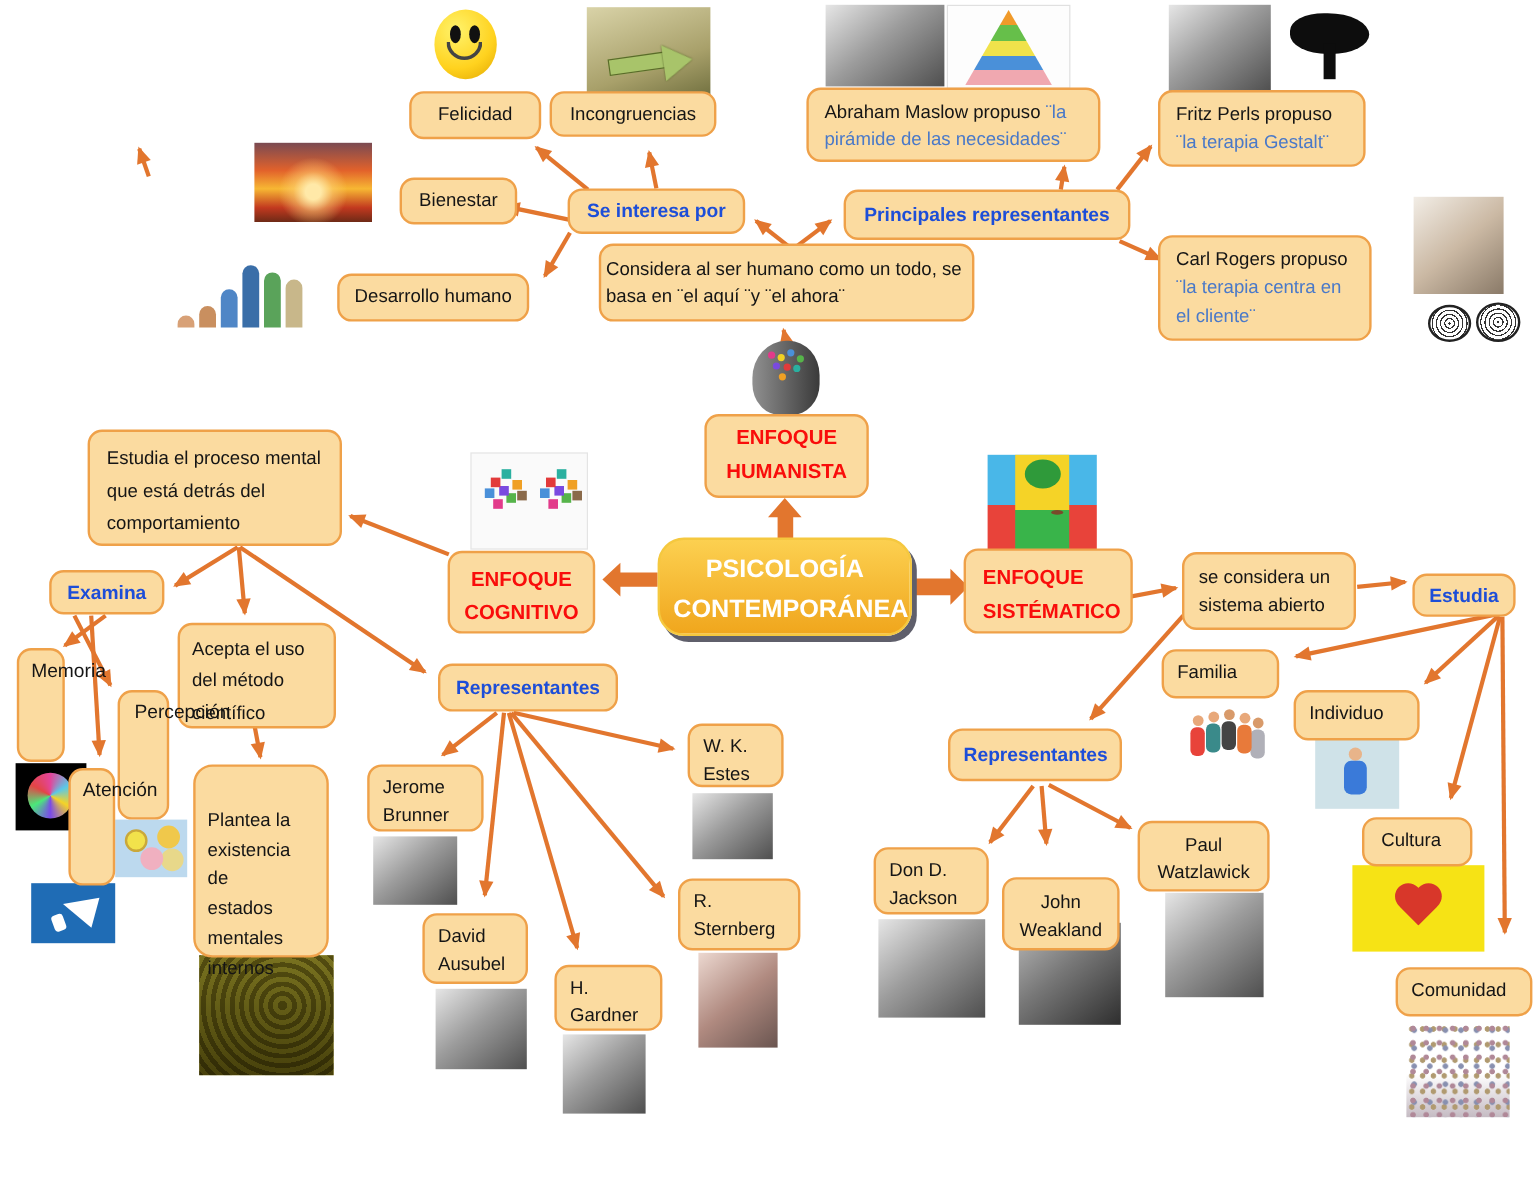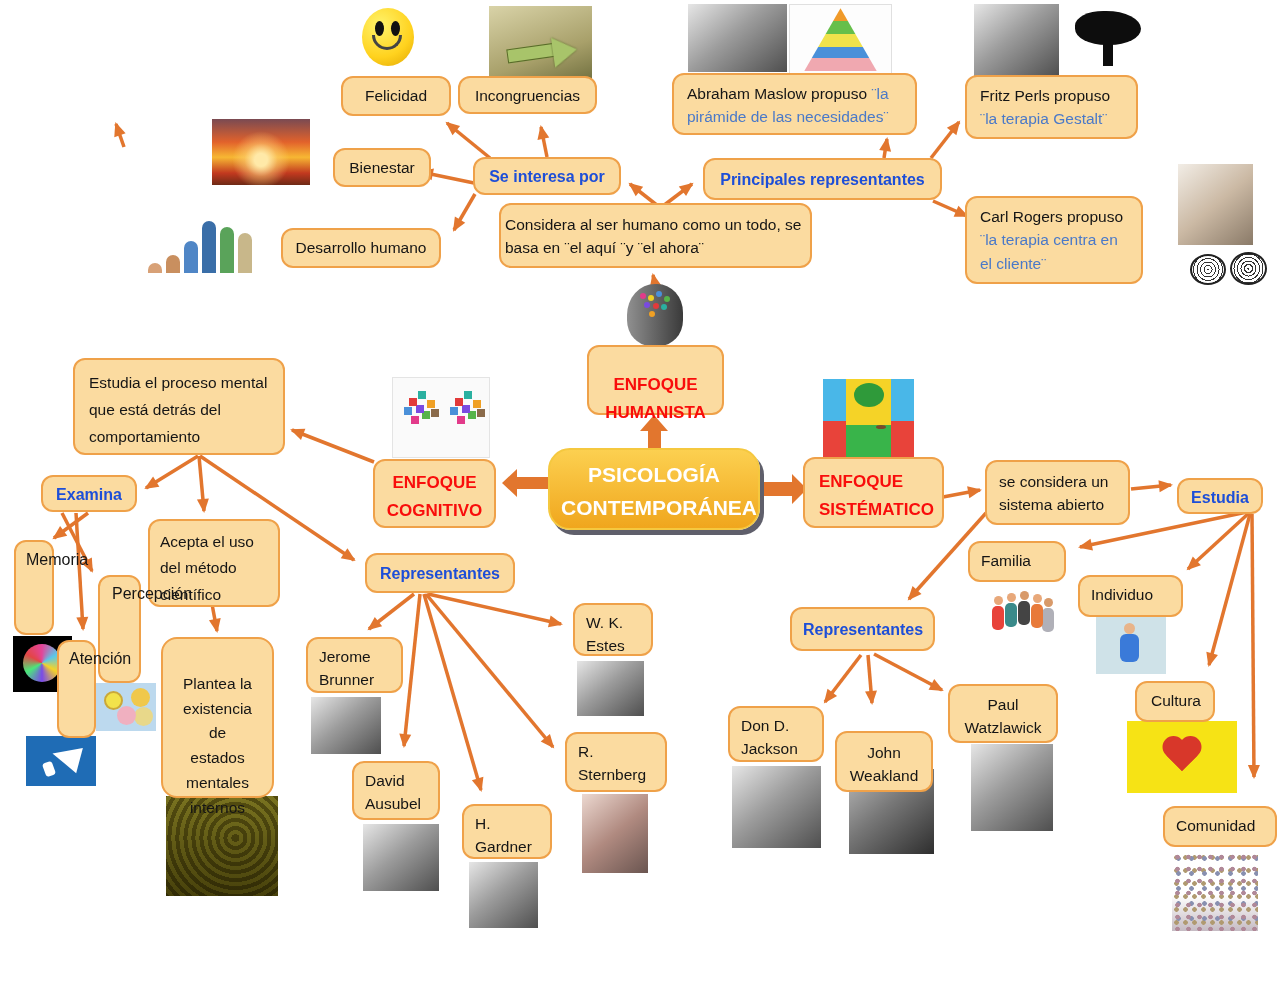--- a/index.html
+++ b/index.html
@@ -9,21 +9,21 @@
   .ph{position:absolute;z-index:1;}
   .node{position:absolute;z-index:2;box-sizing:border-box;background:#fbdba0;border:2px solid #efa149;
         border-radius:12px;padding:6px 11px;font-size:15.5px;line-height:1.5;color:#151515;}
   .ctr{text-align:center;}
   .green{color:#1d4ed8;font-weight:bold;font-size:16px;}
   .red{color:#f90d0b;font-weight:bold;font-size:17px;text-align:center;line-height:1.65;}
   .blue{color:#4a79c8;}
   .center-node{background:linear-gradient(#fcd050,#f0a61d);border-color:#f5c83f;border-radius:22px;
         box-shadow:4px 5px 0 #5f5f6b;color:#fff;font-weight:bold;font-size:21px;text-align:center;line-height:1.55;}
   .tlabel{position:absolute;z-index:3;white-space:nowrap;font-size:16px;color:#151515;}
-  .prewrap{white-space:pre-line;text-align:center;}
+  .prewrap{white-space:pre-line;}
   
   .photo{background:linear-gradient(140deg,#e6e6e6 0%,#9c9c9c 45%,#4f4f4f 100%);}
   .smiley{border-radius:50%;background:radial-gradient(circle at 35% 30%,#fff36b,#ffd21e 60%,#e0a400);}
   .smiley:before{content:"";position:absolute;left:13px;top:13px;width:9px;height:15px;background:#111;
         border-radius:50%;box-shadow:16px 0 0 #111;}
   .smiley:after{content:"";position:absolute;left:10px;top:27px;width:30px;height:15px;border:3px solid #444;
         border-top:none;border-radius:0 0 30px 30px;box-sizing:border-box;}
   .incong{background:linear-gradient(160deg,#d9d3a8,#a8a06a 60%,#6a6a3a);}
   .incong:before{content:"";position:absolute;left:18px;top:40px;width:48px;height:12px;background:#a8c46a;
         border:1px solid #5a6a2a;transform:rotate(-8deg);}
@@ -197,21 +197,21 @@
   <div class="node ctr" style="left:473px;top:157px;width:148px;height:38px;">
     <span class="green">Se interesa por</span></div>
   <div class="node ctr" style="left:703px;top:158px;width:239px;height:42px;padding-top:8px;">
     <span class="green">Principales representantes</span></div>
   <div class="node" style="left:965px;top:196px;width:178px;height:88px;padding:7px 13px;">
     <span>Carl Rogers propuso </span><span class="blue">¨la terapia centra en el cliente¨</span></div>
   <div class="node ctr" style="left:281px;top:228px;width:160px;height:40px;">
     <span>Desarrollo humano</span></div>
   <div class="node" style="left:499px;top:203px;width:313px;height:65px;padding:8px 4px;">
     <span>Considera al ser humano como un todo, se basa en ¨el aquí ¨y ¨el ahora¨</span></div>
-  <div class="node red" style="left:587px;top:345px;width:137px;height:70px;padding-top:24px;">
+  <div class="node red" style="left:587px;top:345px;width:137px;height:70px;padding-top:4px;">
     <span>ENFOQUE HUMANISTA</span></div>
 
   <div class="node center-node" style="left:548px;top:448px;width:212px;height:82px;padding-top:9px;">
     <span>PSICOLOGÍA CONTEMPORÁNEA</span></div>
 
   <div class="node" style="left:73px;top:358px;width:212px;height:97px;padding:9px 14px;line-height:1.75;">
     <span>Estudia el proceso mental que está detrás del comportamiento</span></div>
   <div class="node red" style="left:373px;top:459px;width:123px;height:69px;padding:8px 6px;">
     <span>ENFOQUE COGNITIVO</span></div>
   <div class="node ctr" style="left:41px;top:475px;width:96px;height:37px;">
@@ -249,21 +249,21 @@
   <div class="node" style="left:985px;top:460px;width:145px;height:65px;padding:8px 12px;">
     <span>se considera un sistema abierto</span></div>
   <div class="node ctr" style="left:1177px;top:478px;width:86px;height:36px;">
     <span class="green">Estudia</span></div>
   <div class="node" style="left:968px;top:541px;width:98px;height:41px;">
     <span>Familia</span></div>
   <div class="node" style="left:1078px;top:575px;width:105px;height:42px;">
     <span>Individuo</span></div>
   <div class="node ctr" style="left:790px;top:607px;width:145px;height:44px;padding-top:9px;">
     <span class="green">Representantes</span></div>
-  <div class="node" style="left:1135px;top:681px;width:80px;height:41px;padding-left:14px;">
+  <div class="node" style="left:1135px;top:681px;width:92px;height:41px;padding-left:14px;">
     <span>Cultura</span></div>
   <div class="node" style="left:728px;top:706px;width:96px;height:56px;">
     <span>Don D. Jackson</span></div>
   <div class="node ctr" style="left:835px;top:707px;width:98px;height:61px;padding:8px 6px;margin-top:24px;">
     <span>John Weakland</span></div>
   <div class="node ctr" style="left:948px;top:684px;width:110px;height:59px;padding:7px 6px;">
     <span>Paul Watzlawick</span></div>
   <div class="node" style="left:1163px;top:806px;width:114px;height:41px;">
     <span>Comunidad</span></div>
 

